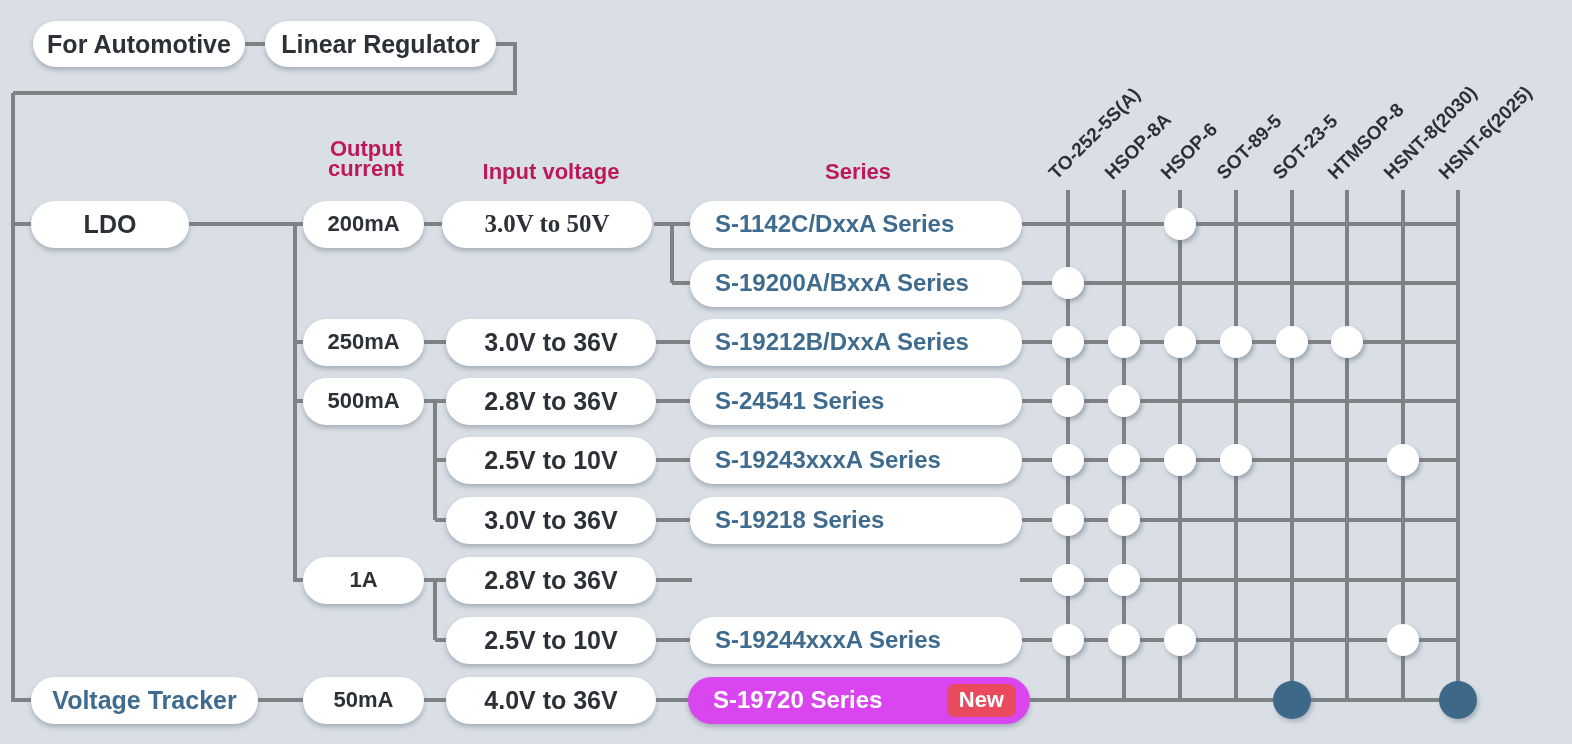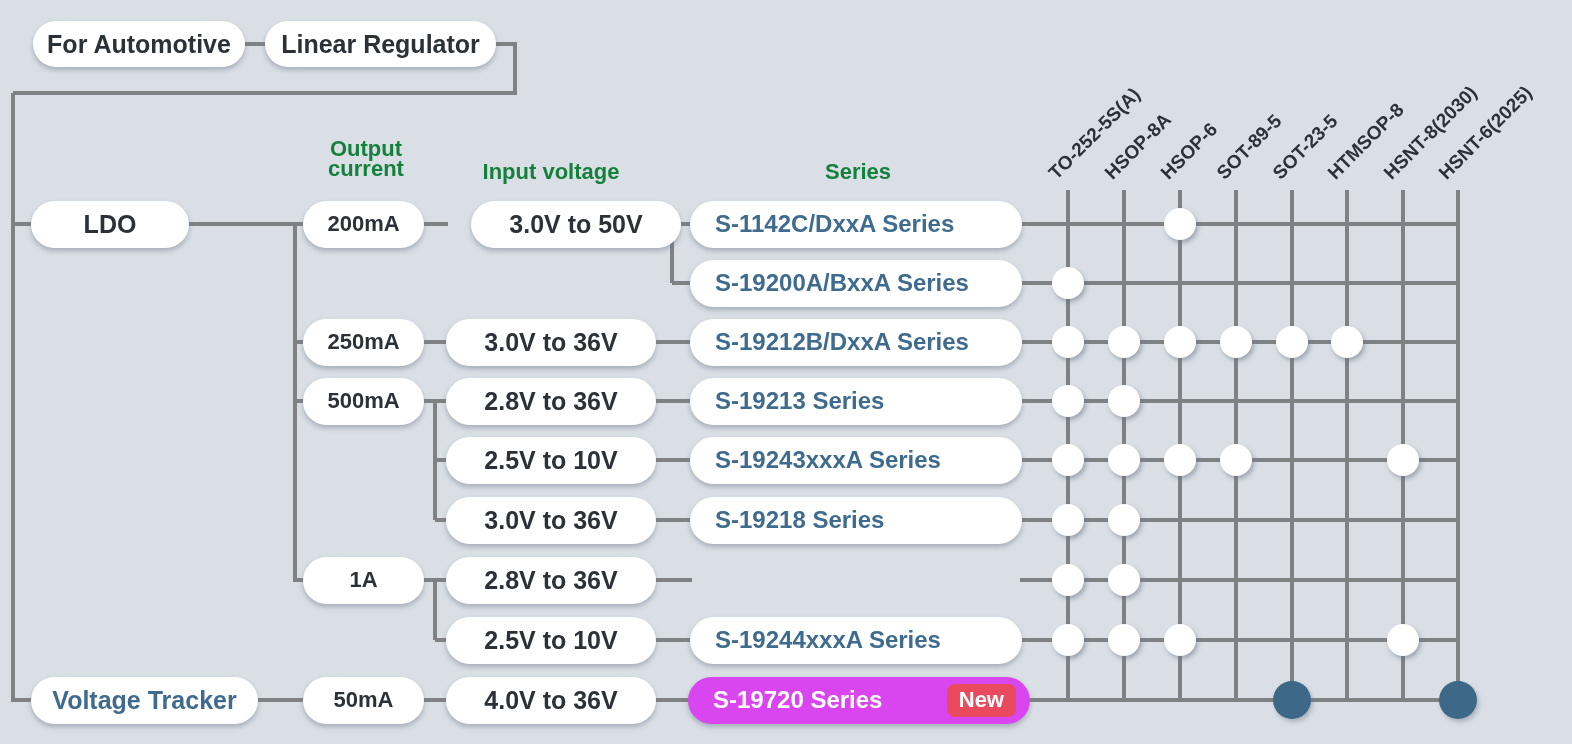--- a/index.html
+++ b/index.html
@@ -23,21 +23,21 @@
   .pill.volt{font-size:25px;}
   .pill.series{justify-content:flex-start;padding-left:25px;font-size:24px;color:#3f6b8e;box-sizing:border-box;}
   .pill.series.dark{
     background:#d946ef;color:#ffffff;justify-content:space-between;
     padding-right:14px;box-sizing:border-box;
   }
   .badge{
     background:#e94a5e;color:#ffffff;font-size:22px;font-weight:bold;
     border-radius:8px;height:33px;padding:0 12px;display:flex;align-items:center;justify-content:center;
   }
-  .hdr{position:absolute;font-weight:bold;color:#15803d;font-size:22px;text-align:center;line-height:20px;z-index:2;}
+  .hdr{position:absolute;font-weight:bold;color:#be185d;font-size:22px;text-align:center;line-height:20px;z-index:2;}
   .pkg{
     position:absolute;font-weight:bold;color:#2c3137;font-size:19px;
     transform-origin:left bottom;transform:rotate(-45deg);
     white-space:nowrap;z-index:2;
   }
   .dot{position:absolute;border-radius:50%;z-index:4;}
   .dot.w{width:32px;height:32px;background:#ffffff;box-shadow:2px 3px 4px rgba(104,116,132,.5);}
   .dot.d{width:38px;height:38px;background:#3e6887;box-shadow:2px 3px 4px rgba(104,116,132,.4);}
 </style>
 </head>
@@ -112,37 +112,37 @@
     <div class="pkg" style="left: 1060px; bottom: 560px;">TO-252-5S(A)</div>
     <div class="pkg" style="left: 1116px; bottom: 560px;">HSOP-8A</div>
     <div class="pkg" style="left: 1172px; bottom: 560px;">HSOP-6</div>
     <div class="pkg" style="left: 1228px; bottom: 560px;">SOT-89-5</div>
     <div class="pkg" style="left: 1284px; bottom: 560px;">SOT-23-5</div>
     <div class="pkg" style="left: 1339px; bottom: 560px;">HTMSOP-8</div>
     <div class="pkg" style="left: 1395px; bottom: 560px;">HSNT-8(2030)</div>
     <div class="pkg" style="left: 1450px; bottom: 560px;">HSNT-6(2025)</div>
     <div class="pill cat" style="left: 31px; top: 200.5px; width: 158px; height: 47px;">LDO</div>
     <div class="pill cur" style="left: 303px; top: 200.5px; width: 121px; height: 47px;">200mA</div>
-    <div class="pill volt" style="left: 471px; top: 200.5px; width: 210px; height: 47px;">3.0V to 50V</div>
+    <div class="pill volt" style="left: 442px; top: 200.5px; width: 210px; height: 47px; font-family: Liberation Serif, serif;">3.0V to 50V</div>
     <div class="pill series" style="left: 690px; top: 200.5px; width: 332px; height: 47px;">S-1142C/DxxA Series</div>
     <div class="dot w" style="left: 1164px; top: 208px;"></div>
     <div class="pill series" style="left: 690px; top: 259.5px; width: 332px; height: 47px;">S-19200A/BxxA Series</div>
     <div class="dot w" style="left: 1052px; top: 267px;"></div>
     <div class="pill cur" style="left: 303px; top: 318.5px; width: 121px; height: 47px;">250mA</div>
     <div class="pill volt" style="left: 446px; top: 318.5px; width: 210px; height: 47px;">3.0V to 36V</div>
     <div class="pill series" style="left: 690px; top: 318.5px; width: 332px; height: 47px;">S-19212B/DxxA Series</div>
     <div class="dot w" style="left: 1052px; top: 326px;"></div>
     <div class="dot w" style="left: 1108px; top: 326px;"></div>
     <div class="dot w" style="left: 1164px; top: 326px;"></div>
     <div class="dot w" style="left: 1220px; top: 326px;"></div>
     <div class="dot w" style="left: 1276px; top: 326px;"></div>
     <div class="dot w" style="left: 1331px; top: 326px;"></div>
     <div class="pill cur" style="left: 303px; top: 377.5px; width: 121px; height: 47px;">500mA</div>
     <div class="pill volt" style="left: 446px; top: 377.5px; width: 210px; height: 47px;">2.8V to 36V</div>
-    <div class="pill series" style="left: 690px; top: 377.5px; width: 332px; height: 47px;">S-19213 Series</div>
+    <div class="pill series" style="left: 690px; top: 377.5px; width: 332px; height: 47px;">S-24541 Series</div>
     <div class="dot w" style="left: 1052px; top: 385px;"></div>
     <div class="dot w" style="left: 1108px; top: 385px;"></div>
     <div class="pill volt" style="left: 446px; top: 436.5px; width: 210px; height: 47px;">2.5V to 10V</div>
     <div class="pill series" style="left: 690px; top: 436.5px; width: 332px; height: 47px;">S-19243xxxA Series</div>
     <div class="dot w" style="left: 1052px; top: 444px;"></div>
     <div class="dot w" style="left: 1108px; top: 444px;"></div>
     <div class="dot w" style="left: 1164px; top: 444px;"></div>
     <div class="dot w" style="left: 1220px; top: 444px;"></div>
     <div class="dot w" style="left: 1387px; top: 444px;"></div>
     <div class="pill volt" style="left: 446px; top: 496.5px; width: 210px; height: 47px;">3.0V to 36V</div>

